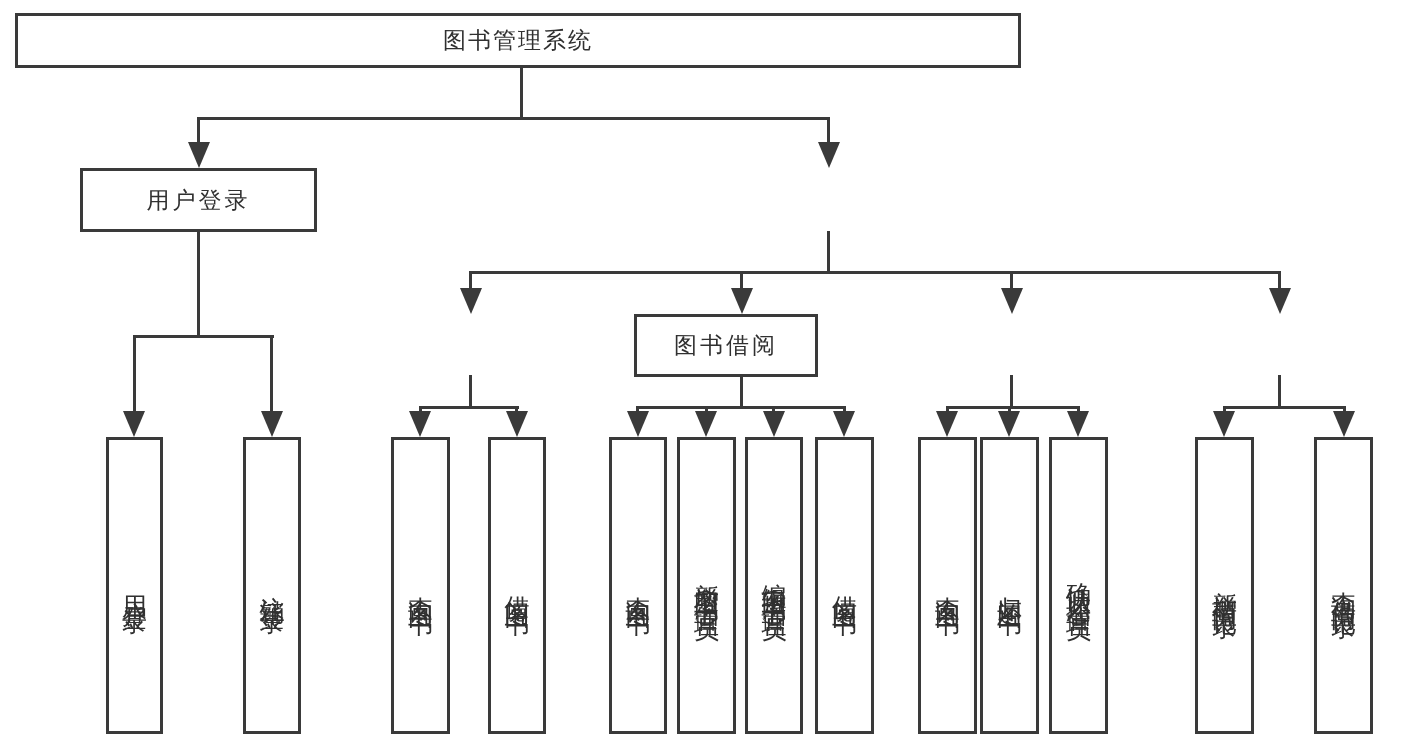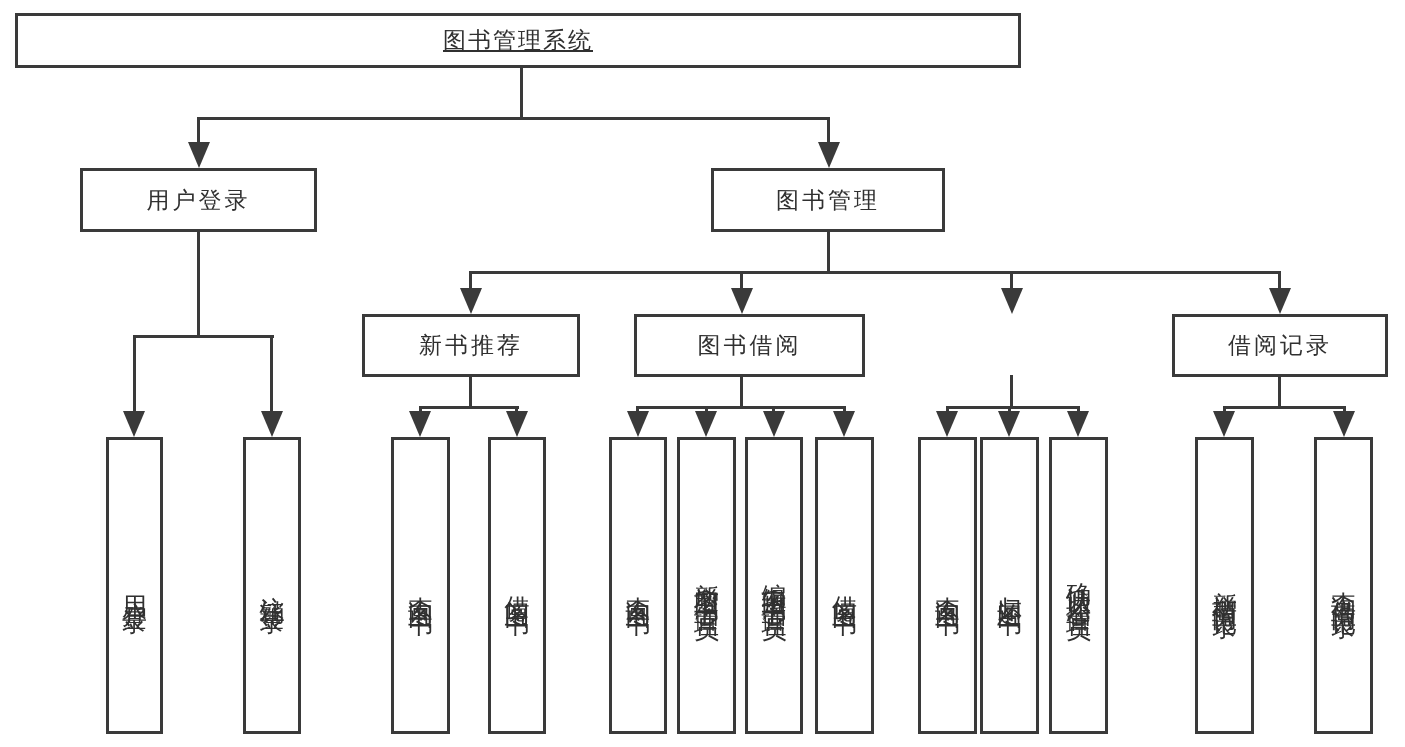--- a/index.html
+++ b/index.html
@@ -13,21 +13,21 @@
     position:relative;width:1405px;height:747px;background:var(--bg);
     font-family:"Liberation Sans","DejaVu Sans",sans-serif;
     color:var(--text);overflow:hidden;
   }
   
   .node{
     position:absolute;box-sizing:border-box;border:3px solid var(--line);
     background:var(--bg);display:flex;align-items:center;justify-content:center;
     font-size:23px;letter-spacing:3px;white-space:nowrap;
   }
-  .root{font-size:23px;letter-spacing:2px;text-decoration:underline;}
+  .root{font-size:23px;letter-spacing:2px;}
   
   .leaf{
     position:absolute;box-sizing:border-box;border:3px solid var(--line);
     background:var(--bg);display:flex;align-items:center;justify-content:center;
     writing-mode:vertical-rl;text-orientation:mixed;
     font-size:25px;letter-spacing:5px;line-height:1;
     top:437px;height:297px;width:58px;
   }
   
   .h,.v{position:absolute;background:var(--line);}
@@ -52,43 +52,40 @@
   <div class="node root" style="left:15px;top:13px;width:1006px;height:55px;">图书管理系统</div>
 
   <div class="v" style="left:520px;top:67px;height:52px;"></div>
   <div class="h" style="left:197px;top:117px;width:633px;"></div>
   <div class="v" style="left:197px;top:119px;height:28px;"></div>
   <div class="ar" style="left:188px;top:142px;"></div>
   <div class="v" style="left:827px;top:119px;height:28px;"></div>
   <div class="ar" style="left:818px;top:142px;"></div>
 
   <div class="node" style="left:80px;top:168px;width:237px;height:64px;">用户登录</div>
-  <div class="node" style="left:711px;top:168px;width:234px;height:64px;">图书管理</div>
 
   <div class="v" style="left:197px;top:231px;height:107px;"></div>
   <div class="h" style="left:133px;top:335px;width:141px;"></div>
   <div class="v" style="left:133px;top:337px;height:78px;"></div>
   <div class="ar" style="left:123px;top:411px;"></div>
   <div class="v" style="left:270px;top:337px;height:78px;"></div>
   <div class="ar" style="left:261px;top:411px;"></div>
 
   <div class="v" style="left:827px;top:231px;height:42px;"></div>
   <div class="h" style="left:469px;top:271px;width:812px;"></div>
   <div class="v" style="left:469px;top:273px;height:18px;"></div>
   <div class="ar" style="left:460px;top:288px;"></div>
   <div class="v" style="left:740px;top:273px;height:18px;"></div>
   <div class="ar" style="left:731px;top:288px;"></div>
   <div class="v" style="left:1010px;top:273px;height:18px;"></div>
   <div class="ar" style="left:1001px;top:288px;"></div>
   <div class="v" style="left:1278px;top:273px;height:18px;"></div>
   <div class="ar" style="left:1269px;top:288px;"></div>
 
-  <div class="node" style="left:362px;top:314px;width:218px;height:63px;">新书推荐</div>
-  <div class="node" style="left:634px;top:314px;width:231px;height:63px;">图书借阅</div>
-  <div class="node" style="left:1172px;top:314px;width:216px;height:63px;">借阅记录</div>
+  <div class="node" style="left:634px;top:314px;width:184px;height:63px;">图书借阅</div>
 
   <div class="v" style="left:469px;top:375px;height:33px;"></div>
   <div class="h" style="left:419px;top:406px;width:100px;"></div>
   <div class="v" style="left:419px;top:408px;height:8px;"></div>
   <div class="ar" style="left:409px;top:411px;"></div>
   <div class="v" style="left:515px;top:408px;height:8px;"></div>
   <div class="ar" style="left:506px;top:411px;"></div>
 
   <div class="v" style="left:740px;top:375px;height:33px;"></div>
   <div class="h" style="left:636px;top:406px;width:210px;"></div>

